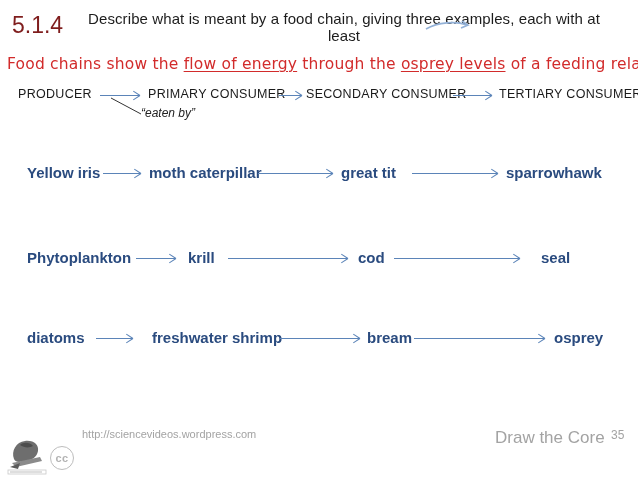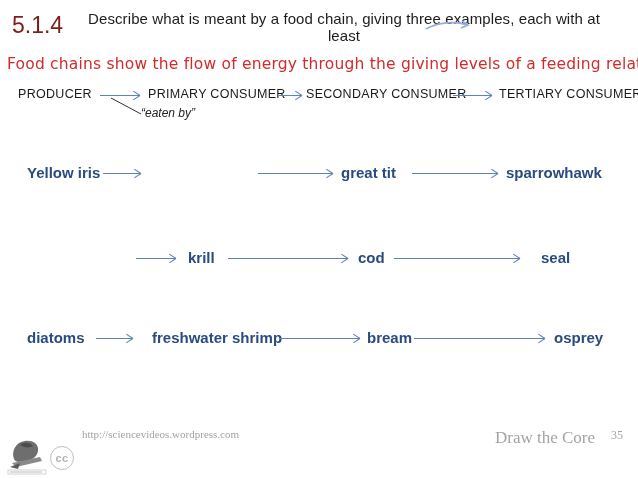--- a/index.html
+++ b/index.html
@@ -11,21 +11,21 @@
   .sec-num{position:absolute;left:12px;top:12px;font-size:23px;color:#7f1d1d;}
   .title-line{position:absolute;left:84px;width:520px;font-size:15px;color:#1c1c1c;letter-spacing:.1px;}
   .title-line.l1{top:10px;text-align:center;}
   .title-line.l2{top:31px;}
   .swoosh{position:absolute;left:424px;top:18px;}
   
   .keypoint{
     position:absolute;left:7px;top:55px;font-size:15.5px;letter-spacing:.2px;
     color:var(--red_text);font-family:"DejaVu Sans",sans-serif;white-space:nowrap;
   }
-  .keypoint .u{text-underline-offset:2px;text-decoration-thickness:1px;}
+  .keypoint .u{text-decoration:underline;text-underline-offset:2px;text-decoration-thickness:1px;}
   
   .trophic-label{position:absolute;top:87px;font-size:12.5px;letter-spacing:.3px;color:#1a1a1a;white-space:nowrap;}
   .eaten-by{position:absolute;left:141px;top:106px;font-size:12px;font-style:italic;color:#222;white-space:nowrap;}
   .callout-line{position:absolute;left:110px;top:97px;}
   
   .arrow{position:absolute;height:0;border-top:1.4px solid var(--arrow_blue);}
   .arrow::before,.arrow::after{
     content:"";position:absolute;right:0;top:-1.4px;width:8px;height:0;
     border-top:1.4px solid var(--arrow_blue);transform-origin:100% 50%;
   }
@@ -33,61 +33,63 @@
   .arrow::after{transform:rotate(-33deg);}
   
   .organism{position:absolute;font-size:15px;color:var(--chain_text);white-space:nowrap;font-weight:bold;}
   
   .logo{position:absolute;left:6px;top:437px;}
   .cc-badge{
     position:absolute;left:50px;top:446px;width:24px;height:24px;border:1.6px solid #bdbdbd;
     border-radius:50%;box-sizing:border-box;display:flex;align-items:center;justify-content:center;
     color:#b3b3b3;font-size:11px;font-weight:bold;letter-spacing:.5px;
   }
-  .footer-text{position:absolute;top:428px;font-size:11px;color:var(--footer_gray);white-space:nowrap;font-family:Liberation Serif, serif;}
+  .footer-text{position:absolute;top:428px;font-size:11px;color:var(--footer_gray);white-space:nowrap;}
   .url{left:82px;}
   .attribution{left:467px;font-size:17px;margin-left:28px;}
   .page-number{left:611px;font-size:12px;}
 </style>
 </head>
 <body>
 
 <div class="slide">
 
   <div class="sec-num">5.1.4</div>
   <div class="title-line l1">Describe what is meant by a food chain, giving three examples, each with at least</div>
   <svg class="swoosh" width="50" height="14" viewBox="0 0 50 14">
     <path d="M2,11 C14,4 32,3 43,7" fill="none" stroke="#93b1d7" stroke-width="1.6"></path>
     <path d="M38,3 L44,7 L37,10" fill="none" stroke="#93b1d7" stroke-width="1.6"></path>
   </svg>
 
   <div class="keypoint">
-    <span>Food chains show the </span><span class="u">flow of energy</span><span> through the </span><span class="u">giving levels</span><span> of a feeding relationship.</span>
+    <span>Food chains show the </span><span class="u">flow of energy</span><span> through the </span><span class="u">osprey levels</span><span> of a feeding relationship.</span>
   </div>
 
   <div class="trophic-label" style="left:18px">PRODUCER</div>
   <div class="arrow" style="left:100px;top:95px;width:40px"></div>
   <div class="trophic-label" style="left:148px">PRIMARY CONSUMER</div>
   <div class="arrow" style="left:279px;top:95px;width:23px"></div>
   <div class="trophic-label" style="left:306px">SECONDARY CONSUMER</div>
   <div class="arrow" style="left:453px;top:95px;width:39px"></div>
   <div class="trophic-label" style="left:499px">TERTIARY CONSUMER</div>
 
   <svg class="callout-line" width="36" height="20" viewBox="0 0 36 20">
     <line x1="1" y1="1" x2="31" y2="17" stroke="#333333" stroke-width="1"></line>
   </svg>
   <div class="eaten-by">“eaten by”</div>
 
   <div class="organism" style="left:27px;top:164px">Yellow iris</div>
   <div class="arrow" style="left:103px;top:173px;width:38px"></div>
+  <div class="organism" style="left:149px;top:164px">moth caterpillar</div>
   <div class="arrow" style="left:258px;top:173px;width:75px"></div>
   <div class="organism" style="left:341px;top:164px">great tit</div>
   <div class="arrow" style="left:412px;top:173px;width:86px"></div>
   <div class="organism" style="left:506px;top:164px">sparrowhawk</div>
 
+  <div class="organism" style="left:27px;top:249px">Phytoplankton</div>
   <div class="arrow" style="left:136px;top:258px;width:40px"></div>
   <div class="organism" style="left:188px;top:249px">krill</div>
   <div class="arrow" style="left:228px;top:258px;width:120px"></div>
   <div class="organism" style="left:358px;top:249px">cod</div>
   <div class="arrow" style="left:394px;top:258px;width:126px"></div>
   <div class="organism" style="left:541px;top:249px">seal</div>
 
   <div class="organism" style="left:27px;top:329px">diatoms</div>
   <div class="arrow" style="left:96px;top:338px;width:37px"></div>
   <div class="organism" style="left:152px;top:329px">freshwater shrimp</div>

